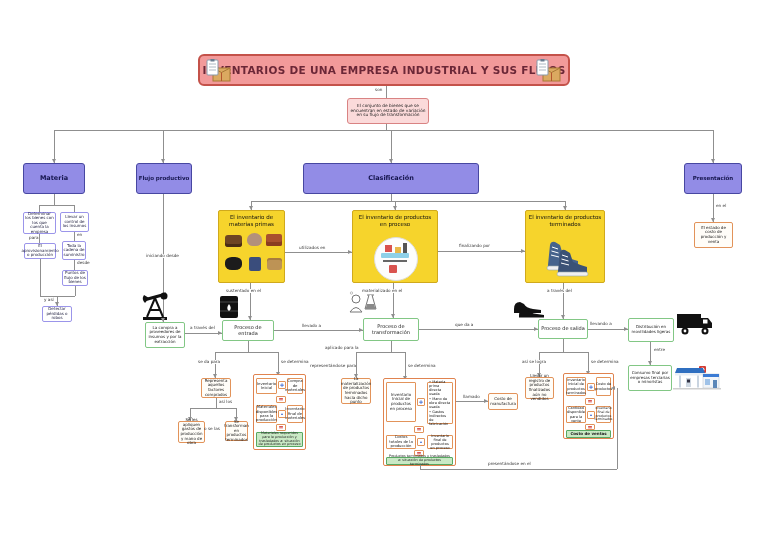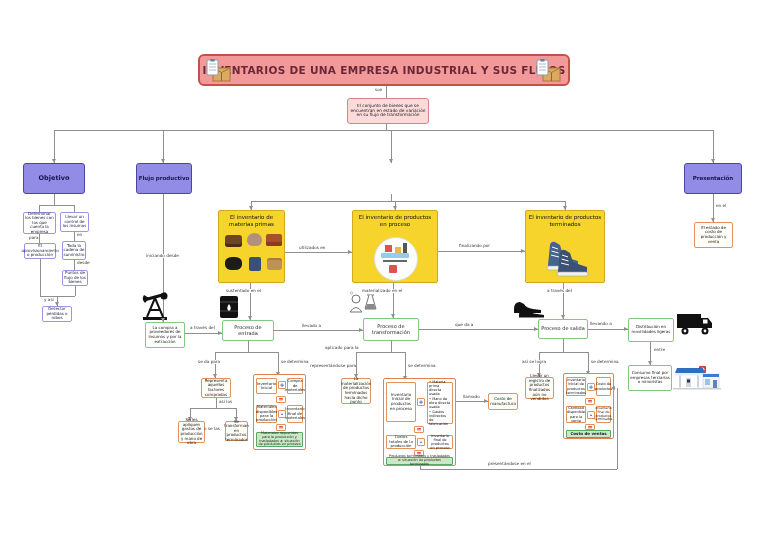--- a/index.html
+++ b/index.html
@@ -66,22 +66,23 @@
   <div class="line" style="left:54px;top:130px;width:660px;height:1px;"></div>
   <div class="line" style="left:54px;top:130px;width:1px;height:33px;"></div>
   <div class="line" style="left:163px;top:130px;width:1px;height:33px;"></div>
   <div class="line" style="left:391px;top:130px;width:1px;height:33px;"></div>
   <div class="line" style="left:713px;top:130px;width:1px;height:33px;"></div>
   <div class="ad" style="left:52px;top:159px;"></div>
   <div class="ad" style="left:161px;top:159px;"></div>
   <div class="ad" style="left:389px;top:159px;"></div>
   <div class="ad" style="left:711px;top:159px;"></div>
 
-  <div class="box purple" style="left:23px;top:163px;width:62px;height:31px;">Objetivo</div>
+  <div class="box purple" style="left:23px;top:163px;width:62px;height:31px;">Materia</div>
   <div class="box purple" style="left:136px;top:163px;width:56px;height:31px;font-size:5.5px;">Flujo productivo</div>
+  <div class="box purple" style="left:303px;top:163px;width:176px;height:31px;">Clasificación</div>
   <div class="box purple" style="left:684px;top:163px;width:58px;height:31px;font-size:5.5px;">Presentación</div>
 
   <div class="line" style="left:54px;top:194px;width:1px;height:11px;"></div>
   <div class="line" style="left:39px;top:205px;width:36px;height:1px;"></div>
   <div class="line" style="left:39px;top:205px;width:1px;height:7px;"></div>
   <div class="line" style="left:74px;top:205px;width:1px;height:7px;"></div>
   <div class="box tiny" style="left:23px;top:212px;width:33px;height:22px;">Determinar los bienes con los que cuenta la empresa</div>
   <div class="box tiny" style="left:60px;top:212px;width:29px;height:20px;">Llevar un control de los insumos</div>
   <div class="line" style="left:39px;top:234px;width:1px;height:9px;"></div>
   <span class="lbl" style="left:29px;top:236px;">para</span>

